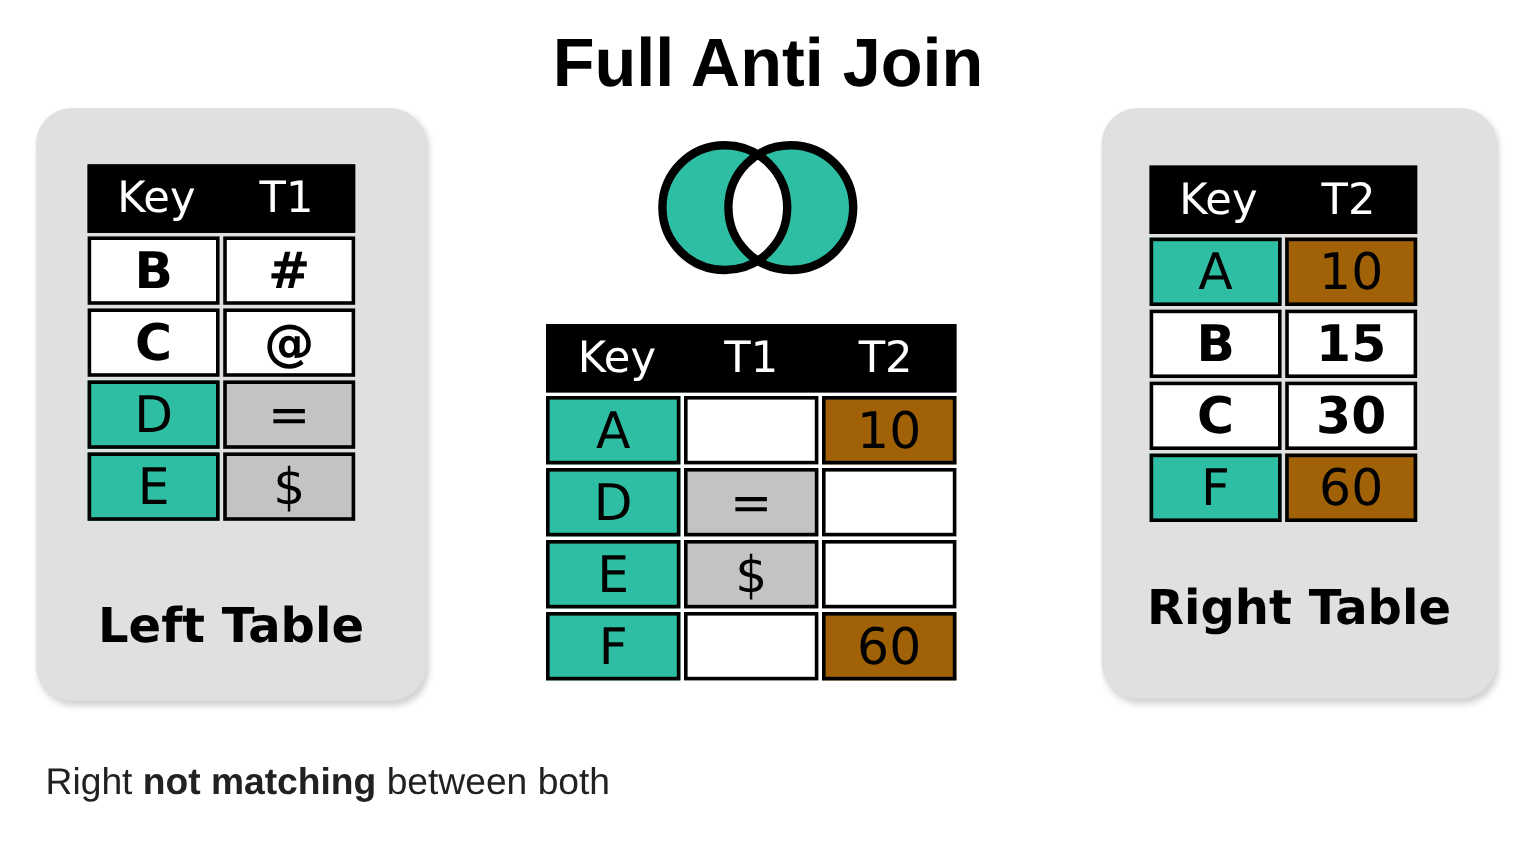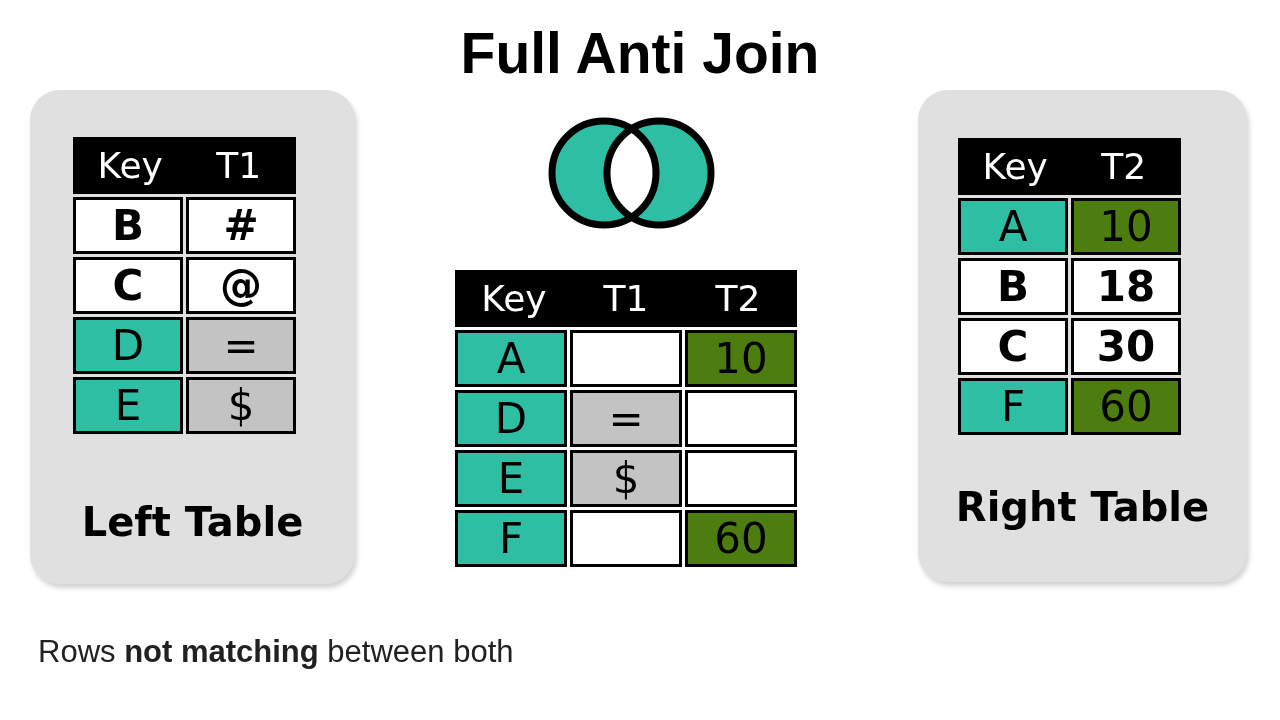--- a/index.html
+++ b/index.html
@@ -70,21 +70,21 @@
     color: #ffffff;
     font-size: 36px;
     font-weight: 400;
     padding: 0;
   }
   .hdr-flex { display: flex; width: 100%; }
   .hdr-flex span { flex: 1 1 0; text-align: center; }
 
   td.teal   { background: #2dbea4; font-weight: 400; }
   td.grayc  { background: #c3c3c3; font-weight: 400; }
-  td.orange { background: #4d7c0f; font-weight: 400; }
+  td.orange { background: #a16207; font-weight: 400; }
   td.plain  { background: #ffffff; font-weight: 700; }
   td.empty  { background: #ffffff; }
 
   
   .caption {
     position: absolute;
     left: 38px; top: 634px;
     font-family: "Liberation Sans", sans-serif;
     font-size: 31px; color: #212121;
   }
@@ -179,29 +179,29 @@
         <span>T2</span>
       </div>
     </td>
   </tr>
   <tr>
     <td class="teal">A</td>
     <td class="orange">10</td>
   </tr>
   <tr>
     <td class="plain">B</td>
-    <td class="plain">18</td>
+    <td class="plain">15</td>
   </tr>
   <tr>
     <td class="plain">C</td>
     <td class="plain">30</td>
   </tr>
   <tr>
     <td class="teal">F</td>
     <td class="orange">60</td>
   </tr>
 </tbody>
   </table>
 <div class="card-label right">Right Table</div>
 
 <div class="caption">
-  <span>Rows </span><b>not matching</b><span> between both</span>
+  <span>Right </span><b>not matching</b><span> between both</span>
 </div>
 
 </body></html>

